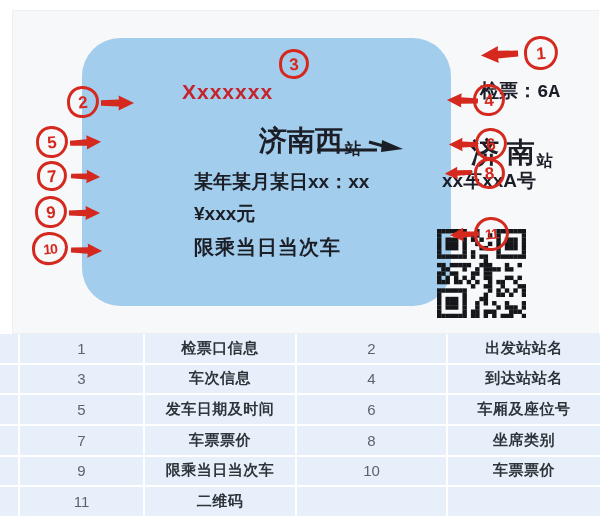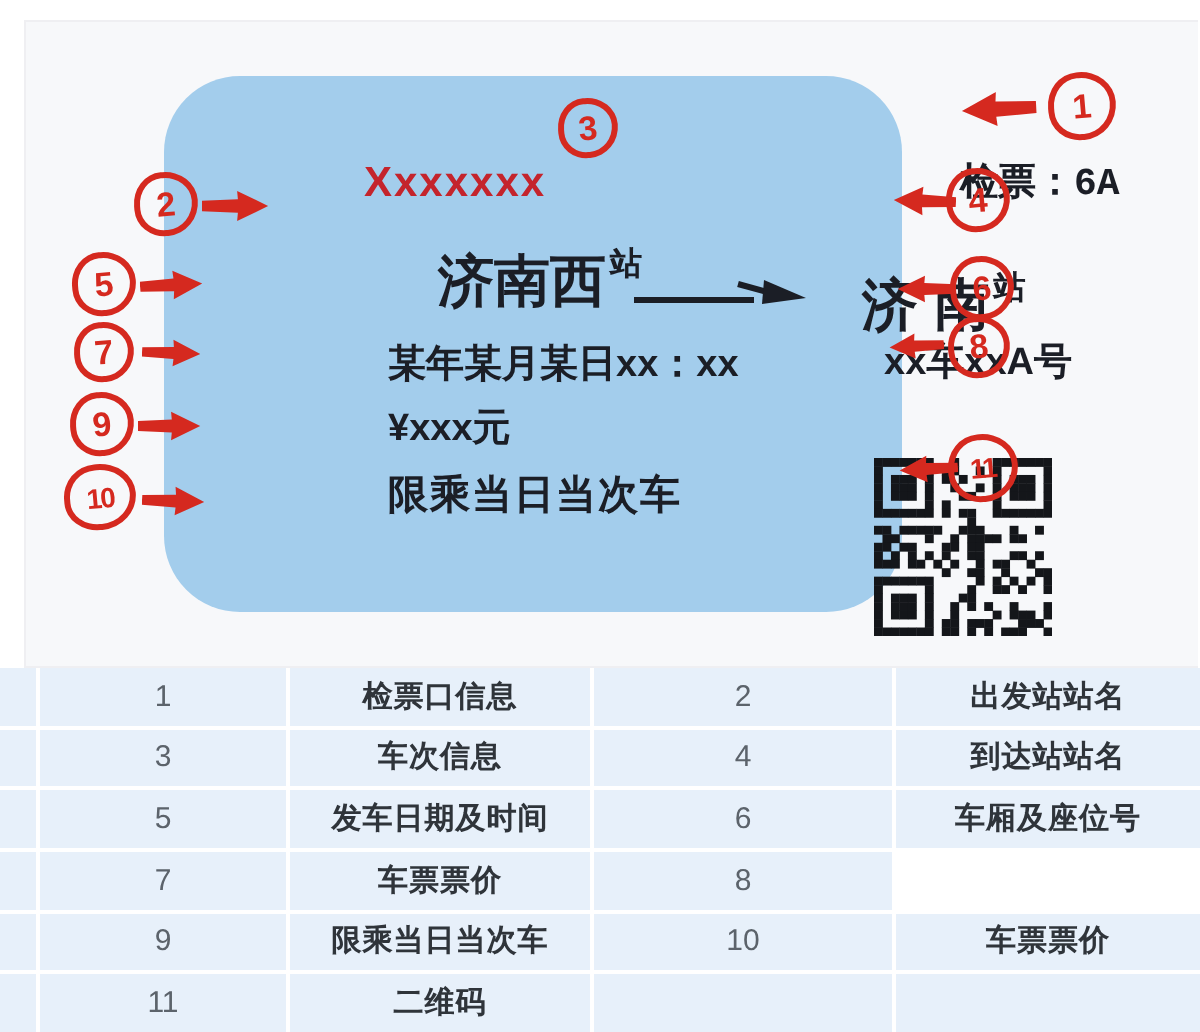--- a/index.html
+++ b/index.html
@@ -12,21 +12,21 @@
     position:absolute;left:12px;top:10px;width:587px;height:324px;
     background:#f7f8fa;border:1px solid #efeff2;border-right:none;box-sizing:border-box;
   }
   .ticket{
     position:absolute;left:82px;top:38px;width:369px;height:268px;
     background:var(--ticket_bg);border-radius:38px;
   }
   .tk{position:absolute;color:var(--ink);font-weight:bold;white-space:nowrap;}
   .serial{left:100px;top:42px;font-size:21px;letter-spacing:1px;color:var(--serial_red);}
   .checkin{left:398px;top:40px;font-size:19px;font-family:Liberation Mono, monospace;}
-  .station{display:flex;align-items:flex-start;}
+  .station{display:flex;align-items:flex-end;margin-left:40px;}
   .station .main{font-size:28px;font-weight:bold;}
   .station .suffix{font-size:16px;font-weight:bold;margin-left:2px;}
   .from-station{left:137px;top:84px;}
   .to-station{left:349px;top:96px;}
   .trainno{left:257px;top:76px;font-size:21px;letter-spacing:1.5px;}
   .route-arrow{position:absolute;left:233px;top:98px;color:var(--ink);}
   .datetime{left:112px;top:131px;font-size:19px;}
   .seat{left:360px;top:130px;font-size:19px;}
   .price{left:112px;top:163px;font-size:19px;}
   .limit{left:112px;top:196px;font-size:20px;letter-spacing:1px;}
@@ -422,20 +422,21 @@
       <div class="cell num">5</div>
       <div class="cell lbl">发车日期及时间</div>
       <div class="cell num">6</div>
       <div class="cell lbl">车厢及座位号</div>
     </div>
     <div class="legend-row">
       <div class="cell strip"></div>
       <div class="cell num">7</div>
       <div class="cell lbl">车票票价</div>
       <div class="cell num">8</div>
+      <div class="cell lbl">坐席类别</div>
     </div>
     <div class="legend-row">
       <div class="cell strip"></div>
       <div class="cell num">9</div>
       <div class="cell lbl">限乘当日当次车</div>
       <div class="cell num">10</div>
       <div class="cell lbl">车票票价</div>
     </div>
     <div class="legend-row">
       <div class="cell strip"></div>

